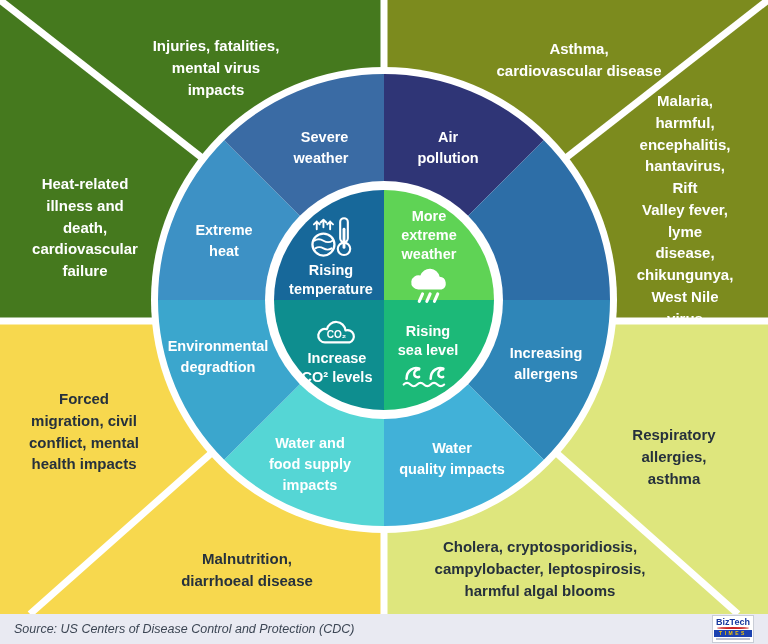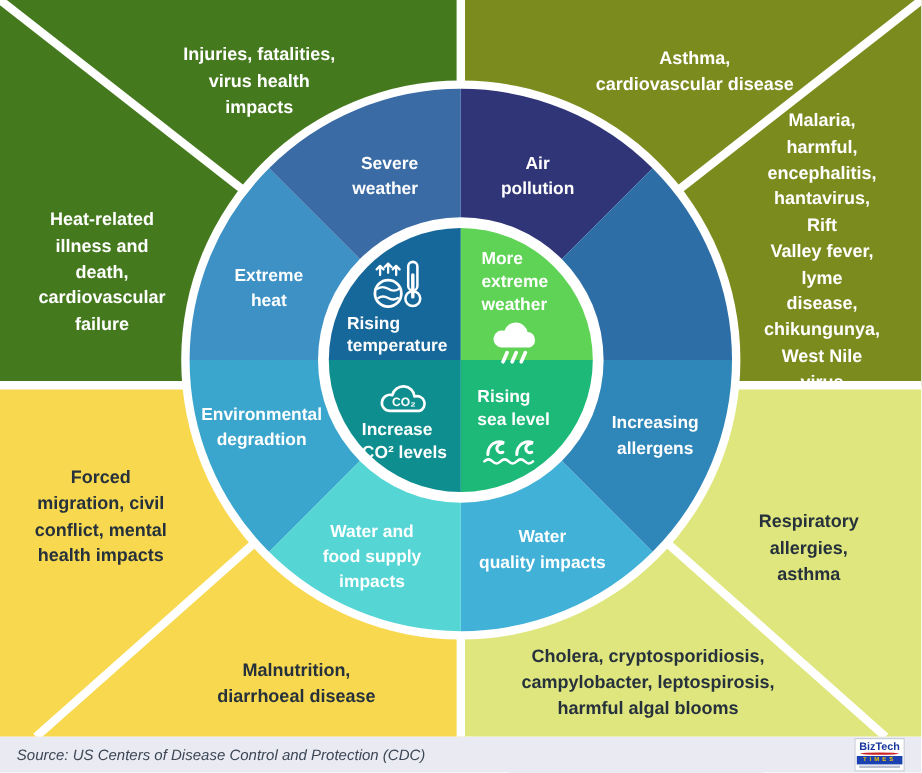--- a/index.html
+++ b/index.html
@@ -7,21 +7,21 @@
           font-family:"Liberation Sans",sans-serif;background:#fff;}
   .scene{position:absolute;left:0;top:0;}
   .label{position:absolute;transform:translate(-50%,-50%);text-align:center;
          white-space:pre-line;font-weight:bold;}
   .bg-label{font-size:15px;line-height:1.45;}
   .light{color:#ffffff;}
   .dark{color:#26313c;}
   .seg-label{font-size:14.5px;line-height:1.45;color:#ffffff;}
   .center-block{position:absolute;transform:translate(-50%,-50%);display:flex;
                 flex-direction:column;align-items:center;gap:2px;color:#fff;
-                font-weight:bold;font-size:14.5px;line-height:1.32;
+                font-weight:bold;font-size:14.5px;line-height:1.32;text-align:center;
                 white-space:pre-line;}
   .hub-icon{display:block;}
   .footer{position:absolute;left:0;bottom:0;width:768px;height:30px;background:#E9EAF2;
           display:flex;align-items:center;justify-content:space-between;
           padding:0 14px;box-sizing:border-box;}
   .source{font-style:italic;font-size:12.5px;color:#3c4654;}
   .logo{width:42px;background:#ffffff;border:1px solid #c9cdd6;display:flex;
         flex-direction:column;align-items:center;padding:1px 1px 2px;box-sizing:border-box;}
   .logo-top{color:#17379E;font-weight:bold;font-size:9px;line-height:10px;}
   .logo-swoosh{width:32px;height:2px;background:#CC2222;border-radius:50%;margin:0 0 1px;}
@@ -61,21 +61,21 @@
 
     <circle cx="384" cy="300" r="119" fill="#FFFFFF"></circle>
 
     <path d="M384 300 L274 300 A110 110 0 0 1 384 190 Z" fill="#17689A"></path>
     <path d="M384 300 L384 190 A110 110 0 0 1 494 300 Z" fill="#5FD355"></path>
     <path d="M384 300 L494 300 A110 110 0 0 1 384 410 Z" fill="#1CB978"></path>
     <path d="M384 300 L384 410 A110 110 0 0 1 274 300 Z" fill="#0E8E8F"></path>
   </svg>
 
   <div class="label bg-label light" style="left:216px;top:68px;">Injuries, fatalities,
-virus health
+mental virus
 impacts</div>
   <div class="label bg-label light" style="left:85px;top:227px;">Heat-related
 illness and
 death,
 cardiovascular
 failure</div>
   <div class="label bg-label light" style="left:579px;top:60px;">Asthma,
 cardiovascular disease</div>
   <div class="label bg-label light" style="left:685px;top:210px;">Malaria, harmful,
 encephalitis,

